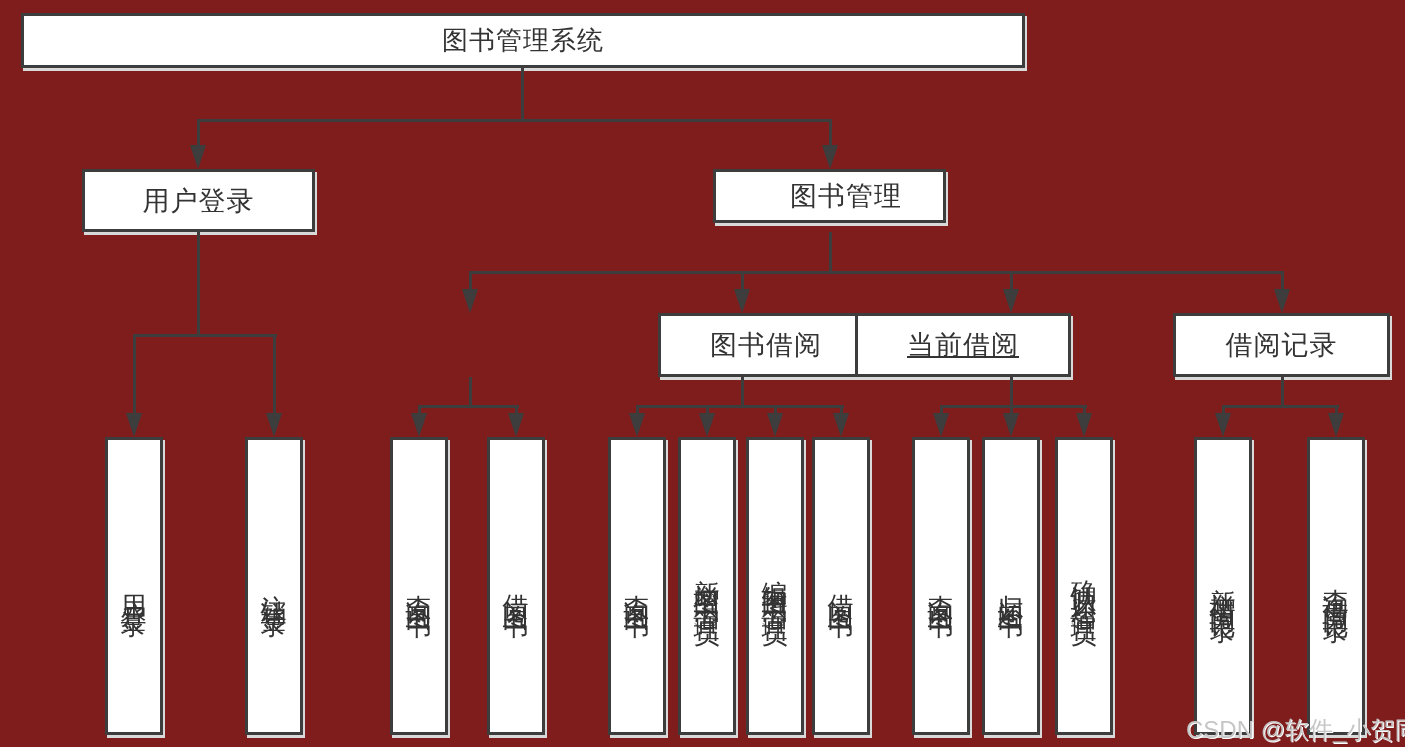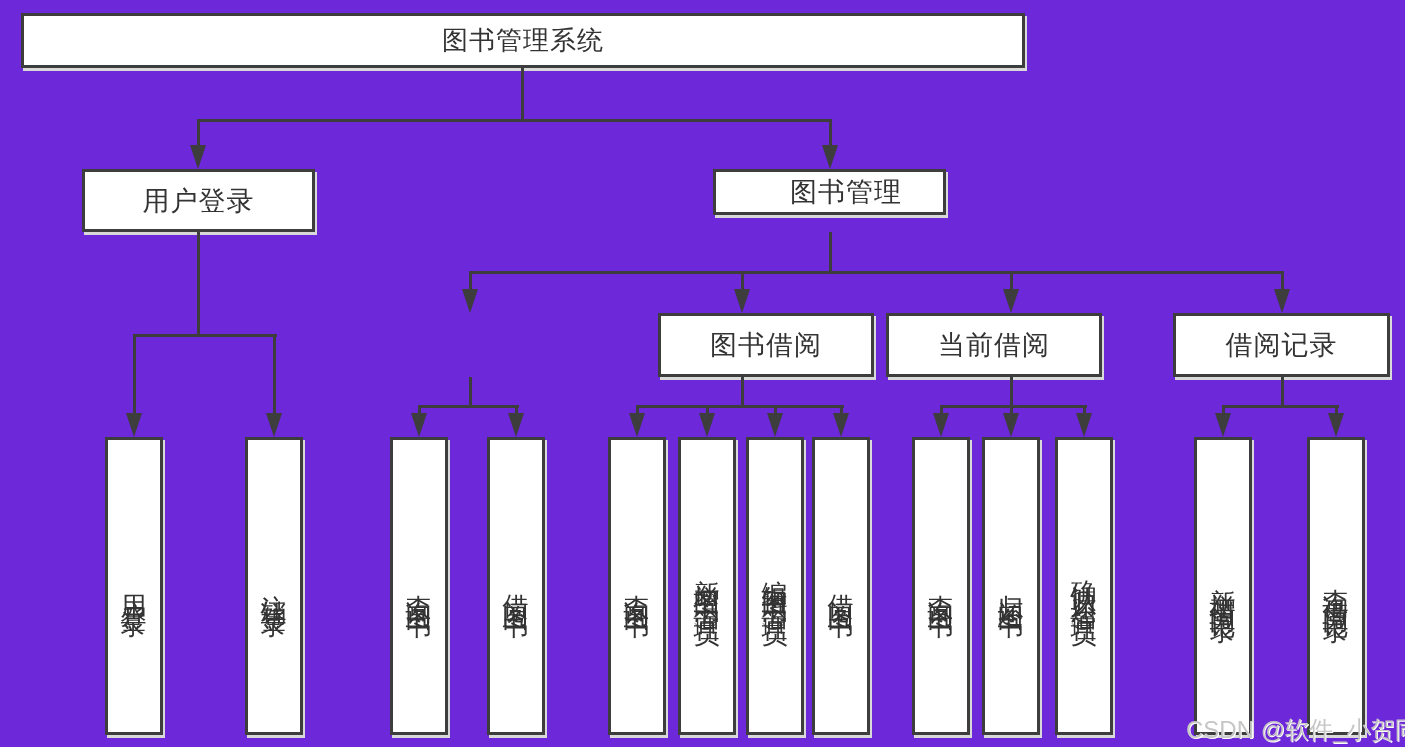--- a/index.html
+++ b/index.html
@@ -1,34 +1,34 @@
 <!DOCTYPE html>
 <html><head>
 <meta charset="utf-8">
 <style>
   html,body { margin:0; padding:0; background:#ffffff; }
   .canvas {
-    position:relative; width:1405px; height:747px; background:#6d28d9;
+    position:relative; width:1405px; height:747px; background:#7f1d1d;
     font-family:"Liberation Sans", sans-serif; overflow:hidden;
   }
   .box {
     position:absolute; box-sizing:border-box; background:#ffffff;
     border:3px solid #3d3d3d; box-shadow:2px 3px 0 #d9d9d9;
     display:flex; align-items:center; justify-content:center;
     color:#333333;
   }
   .lvl1 { font-size:26px; letter-spacing:1px; }
   .lvl2, .lvl3 { font-size:27px; letter-spacing:1px; }
   .b-root  { left:21px;  top:13px;  width:1004px; height:55px; }
   .b-login { left:82px;  top:169px; width:233px;  height:63px; }
-  .b-mgmt  { left:713px; top:169px; width:233px;  height:46px;padding-left:33px; }
+  .b-mgmt  { left:713px; top:169px; width:233px;  height:54px;padding-left:33px; }
   .b-l3    { top:313px; height:64px; width:216px; }
   .b-newbook { left:362px; }
   .b-borrow  { left:658px; }
-  .b-current { left:886px; }
+  .b-current { left:855px;text-decoration:underline; }
   .b-record  { left:1173px; width:217px; }
   .leaf { top:437px; height:298px; width:58px; }
   .leaf span {
     writing-mode:vertical-rl; text-orientation:mixed;
     font-size:26px; letter-spacing:6px; line-height:1; color:#333333;
   }
   .hl, .vl { position:absolute; background:#3d3d3d; }
   .hl { height:3px; }
   .vl { width:3px; }
   .arr {

